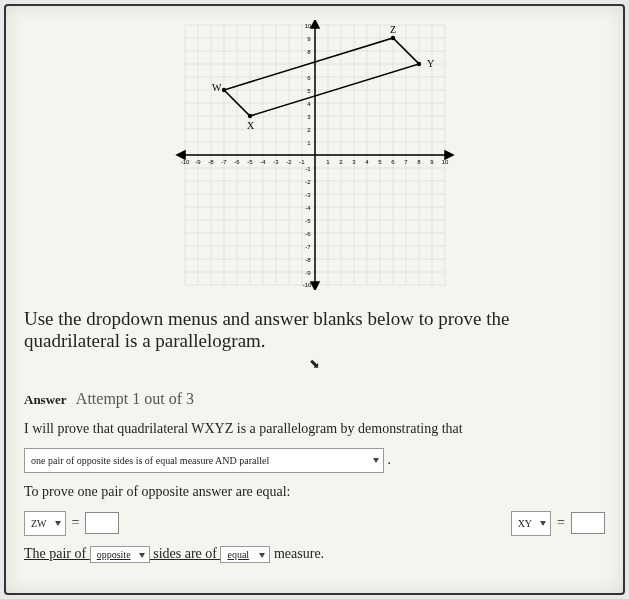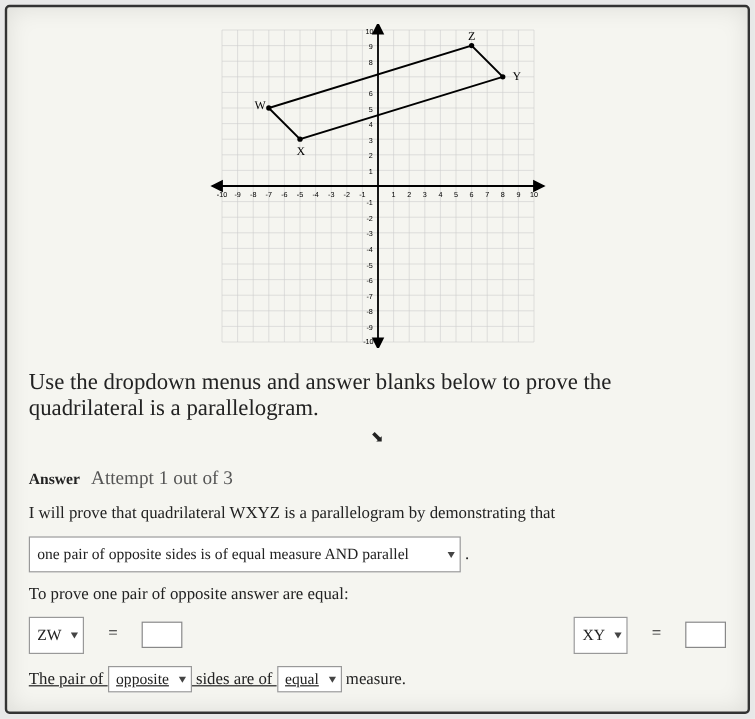--- a/index.html
+++ b/index.html
@@ -6,25 +6,25 @@
 body{background:#e8e8e8;font-family:Georgia,serif;color:#222;width:629px;height:599px;overflow:hidden;position:relative}
 .page{background:#f5f5f0;border:2px solid #333;border-radius:4px;margin:4px;padding:10px;height:591px;position:relative;box-shadow:inset 0 0 20px rgba(0,0,0,0.1)}
 .graph-wrap{display:flex;justify-content:center;margin-top:4px}
 svg{display:block}
 .instr{font-size:19px;margin-top:18px;padding:0 8px}
 .cursor{text-align:center;margin-top:4px;font-size:13px}
 .ans-row{margin-top:18px;padding:0 8px;font-size:13px}
 .ans-row b{font-weight:bold}
 .att{font-size:16px;color:#555;margin-left:6px}
 .section{padding:0 8px;margin-top:8px;font-size:14px;line-height:1.9}
-.dd{display:inline-block;border:1px solid #999;background:#fff;padding:2px 18px 2px 6px;font-size:13px;position:relative;font-family:Georgia,serif;min-width:40px}
+.dd{display:inline-block;border:1px solid #999;background:#fff;padding:2px 18px 2px 6px;font-size:10px;position:relative;font-family:Georgia,serif;min-width:40px}
 .dd::after{content:"";position:absolute;right:4px;top:50%;margin-top:-2px;border-left:3px solid transparent;border-right:3px solid transparent;border-top:5px solid #444}
 .box{display:inline-block;width:34px;height:22px;border:1px solid #888;background:#fff;vertical-align:middle}
 .eqrow{display:flex;justify-content:space-between;align-items:center;margin-top:4px;gap:10px}
-.eqpart{display:flex;align-items:center;gap:20px}
+.eqpart{display:flex;align-items:center;gap:6px}
 .lastline{margin-top:10px;font-size:14px;padding:0 8px}
 .u{text-decoration:underline}
 </style>
 </head>
 <body>
 
 <div class="page">
 
   <div class="graph-wrap">
     <svg width="290" height="270" viewBox="0 0 290 270">

